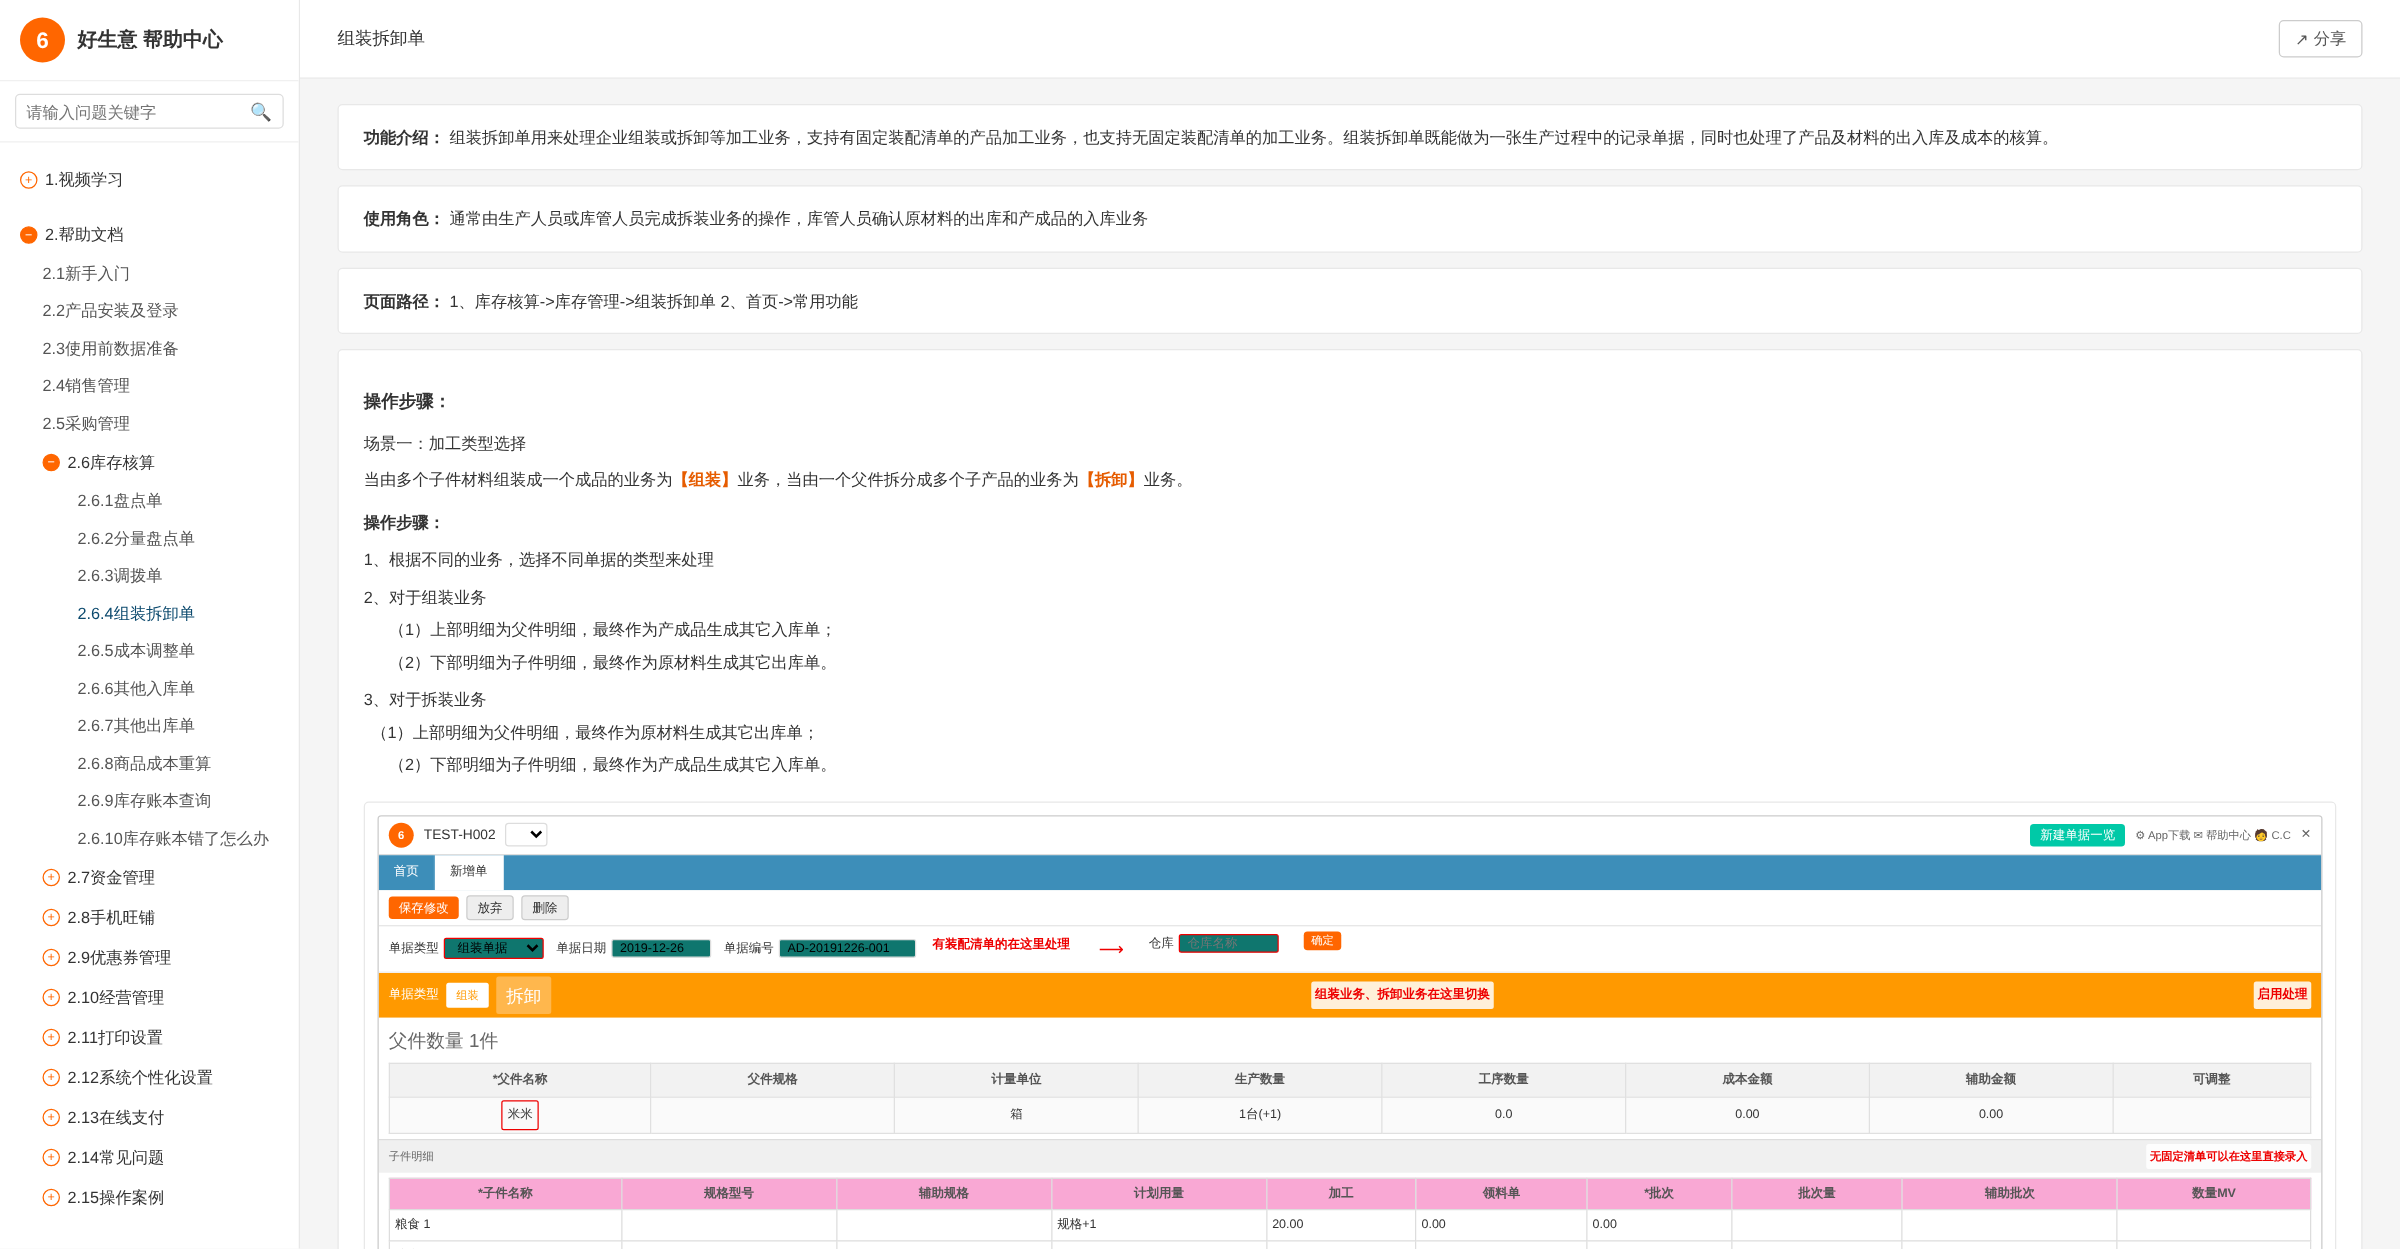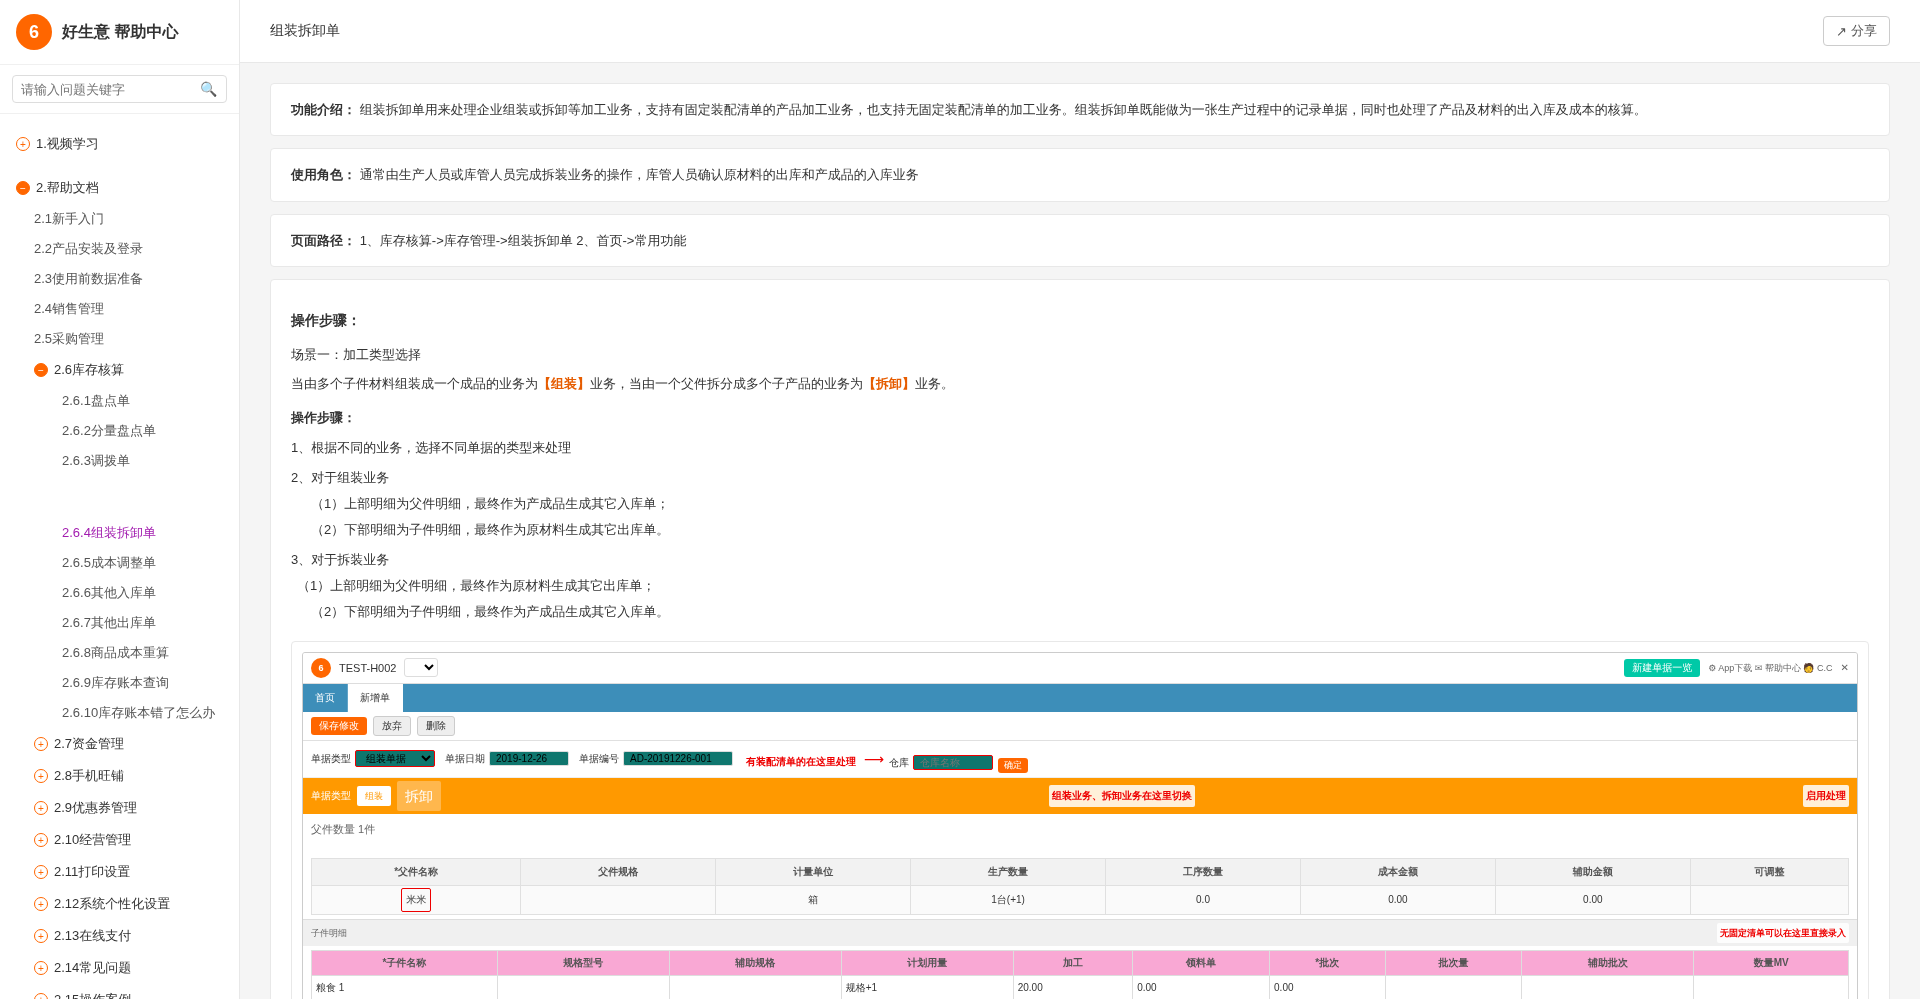--- a/index.html
+++ b/index.html
@@ -405,21 +405,21 @@
         <div class="nav-sub-list">
           <div class="nav-sub-item">
             <span>2.6.1盘点单</span>
           </div>
           <div class="nav-sub-item">
             <span>2.6.2分量盘点单</span>
           </div>
           <div class="nav-sub-item">
             <span>2.6.3调拨单</span>
           </div>
-          <div class="nav-sub-item active" style="color:#a21caf;margin-top:42px;">
+          <div class="nav-sub-item active" style="color:#0c4a6e;">
             <span>2.6.4组装拆卸单</span>
           </div>
           <div class="nav-sub-item">
             <span>2.6.5成本调整单</span>
           </div>
           <div class="nav-sub-item">
             <span>2.6.6其他入库单</span>
           </div>
           <div class="nav-sub-item">
             <span>2.6.7其他出库单</span>
@@ -556,21 +556,21 @@
             </div>
             <div class="sim-form-field">
               <span>单据日期</span>
               <input type="text" class="sim-input" value="2019-12-26" style="width: 80px; font-size: 10px;">
             </div>
             <div class="sim-form-field">
               <span>单据编号</span>
               <input type="text" class="sim-input" value="AD-20191226-001" style="width: 110px; font-size: 10px;">
             </div>
 
-            <div style="display:flex;align-items:flex-end;gap:5px;">
+            <div style="display:flex;align-items:flex-start;gap:20px;">
               <span class="ann-label" style="color:#e00;">有装配清单的在这里处理</span>
               <span style="font-size:14px;color:#e00;">⟶</span>
               <div class="sim-form-field">
                 <span>仓库</span>
                 <input type="text" class="sim-input highlight" placeholder="仓库名称" style="width: 80px; font-size: 10px; border-color: rgb(238, 0, 0);">
               </div>
               <button class="sim-btn-orange" style="font-size:9px;padding:1px 6px;">确定</button>
             </div>
           </div>
 
@@ -582,21 +582,21 @@
             </div>
             <div style="display:flex;align-items:center;gap:6px;">
               <span class="ann-label" style="color:#e00;background:rgba(255,255,255,0.85);padding:1px 3px;border-radius:2px;">组装业务、拆卸业务在这里切换</span>
             </div>
             <div style="display:flex;align-items:center;gap:6px;">
               <span class="ann-label" style="color:#e00;background:rgba(255,255,255,0.85);">启用处理</span>
             </div>
           </div>
 
           <div class="sim-body" style="padding:4px 8px;">
-            <div style="font-size:11px;color:#666;margin-bottom:18px;">父件数量 1件</div>
+            <div style="font-size:15px;color:#666;margin-bottom:2px;">父件数量 1件</div>
             <table class="sim-table">
               <thead>
                 <tr>
                   <th>*父件名称</th>
                   <th>父件规格</th>
                   <th>计量单位</th>
                   <th>生产数量</th>
                   <th>工序数量</th>
                   <th>成本金额</th>
                   <th>辅助金额</th>

